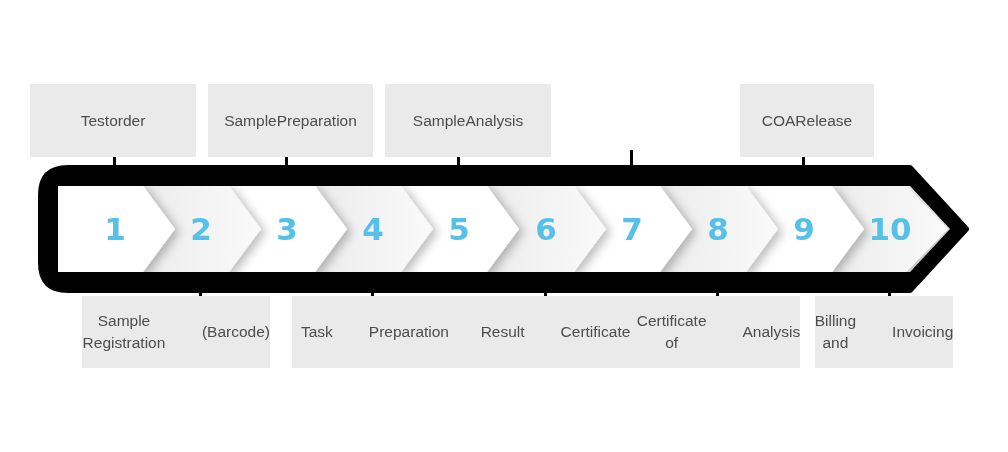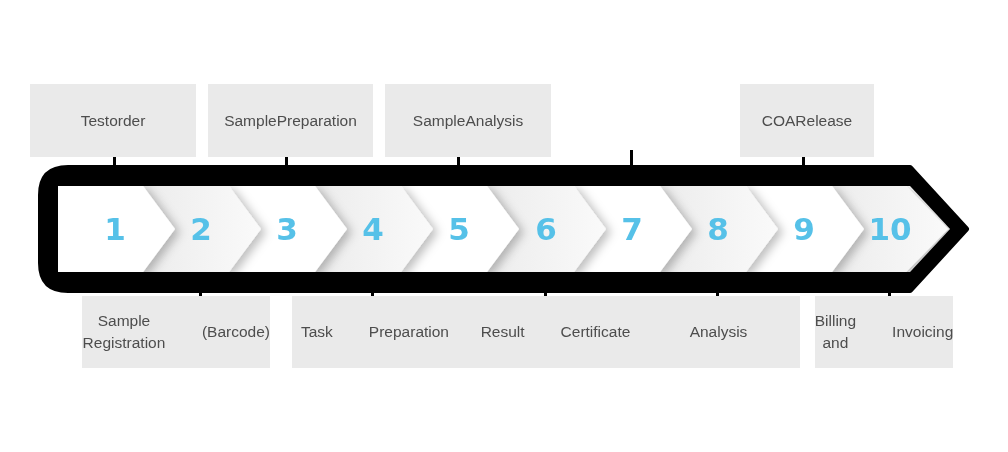--- a/index.html
+++ b/index.html
@@ -119,20 +119,21 @@
   </div>
   <div class="box bottom" style="left:292px;width:166px">
     <span>Task</span>
     <span>Preparation</span>
   </div>
   <div class="box bottom" style="left:457px;width:197px">
     <span>Result</span>
     <span>Certificate</span>
   </div>
   <div class="box bottom" style="left:637px;width:163px">
+    <span>Certificate of</span>
     <span>Analysis</span>
   </div>
   <div class="box bottom" style="left:815px;width:138px">
     <span>Billing and</span>
     <span>Invoicing</span>
   </div>
 
 </div>
 
 </body></html>

